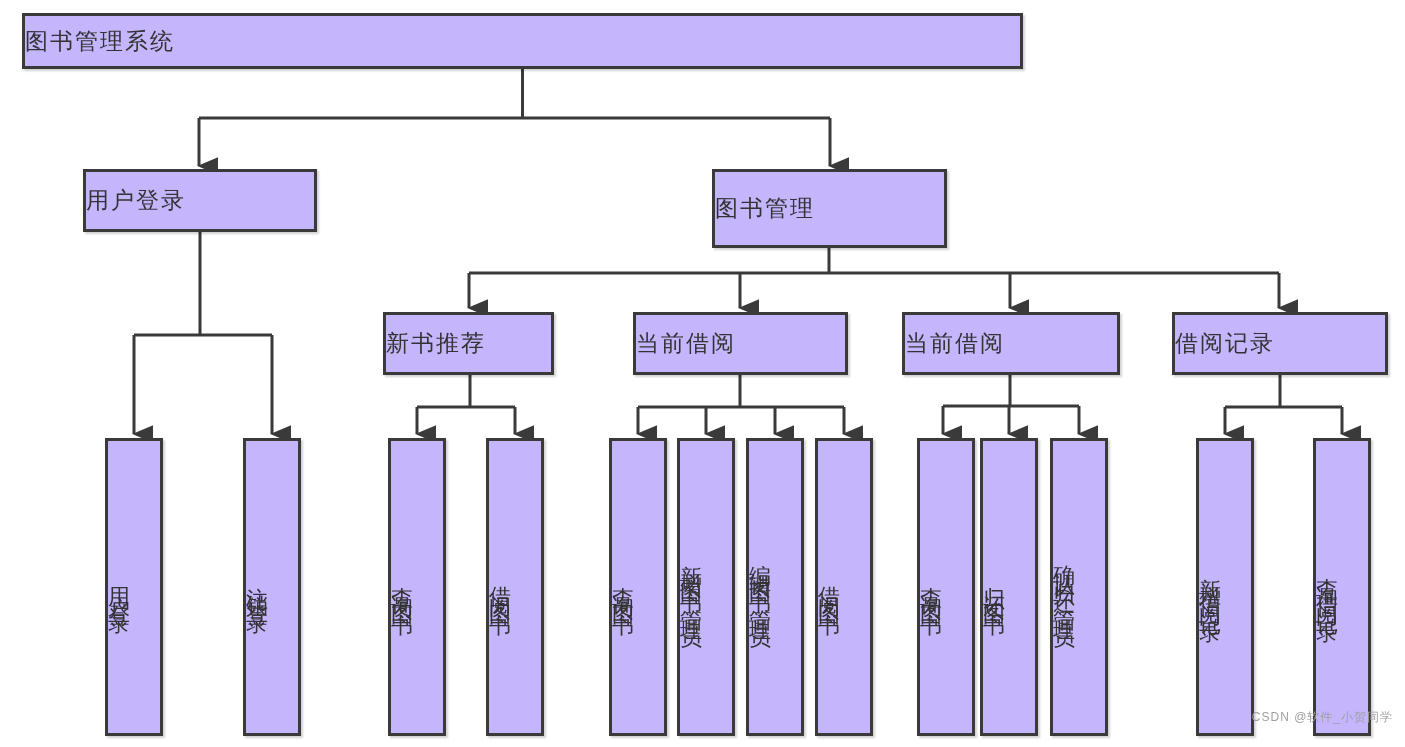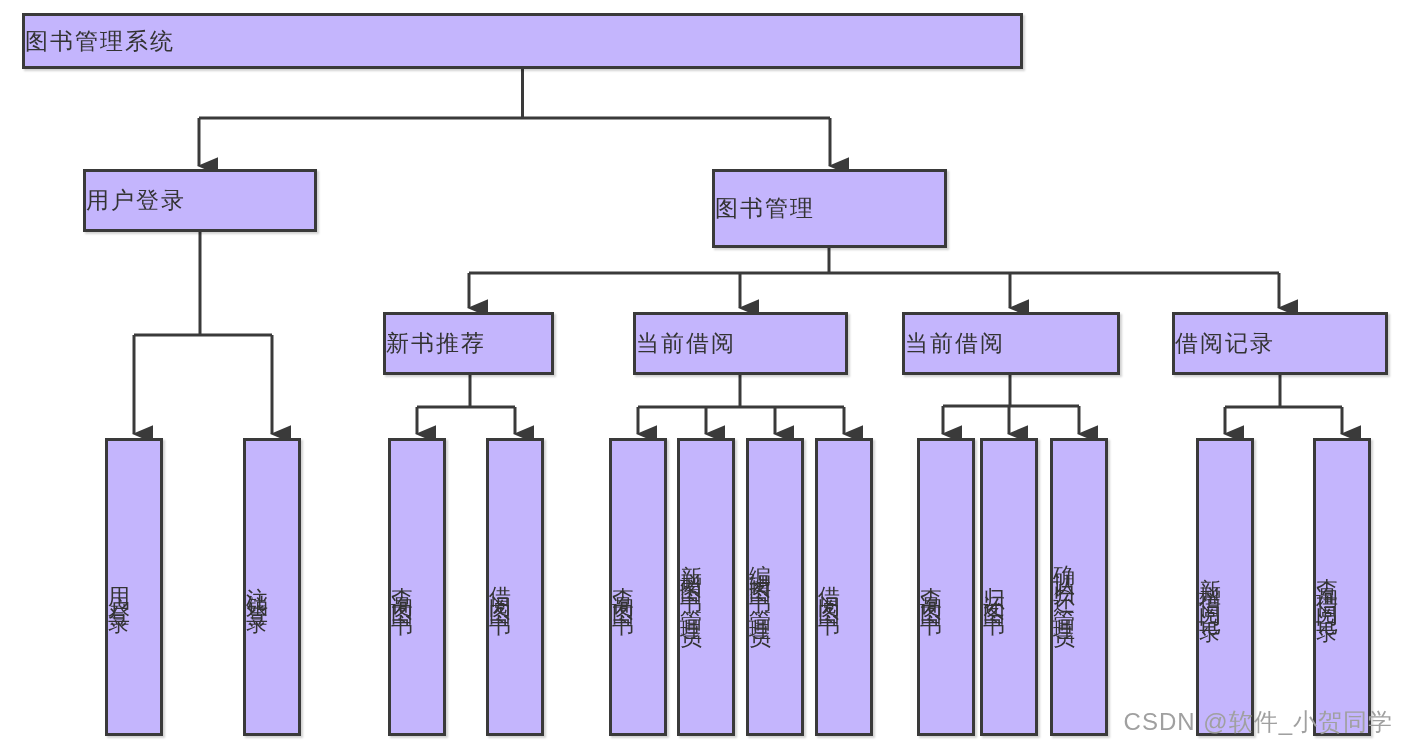--- a/index.html
+++ b/index.html
@@ -43,22 +43,22 @@
     writing-mode:vertical-rl;
     text-orientation:mixed;
     font-size:22px;
     letter-spacing:9px;
     line-height:1;
     white-space:nowrap;
   }
   .watermark{
     position:absolute;
     right:12px;
-    bottom:9px;
-    font-size:24px;
+    bottom:21px;
+    font-size:12px;
     letter-spacing:1px;
     color:var(--wm);
     z-index:5;
     white-space:nowrap;
   }
 </style>
 </head>
 <body>
 
 <div class="stage">

